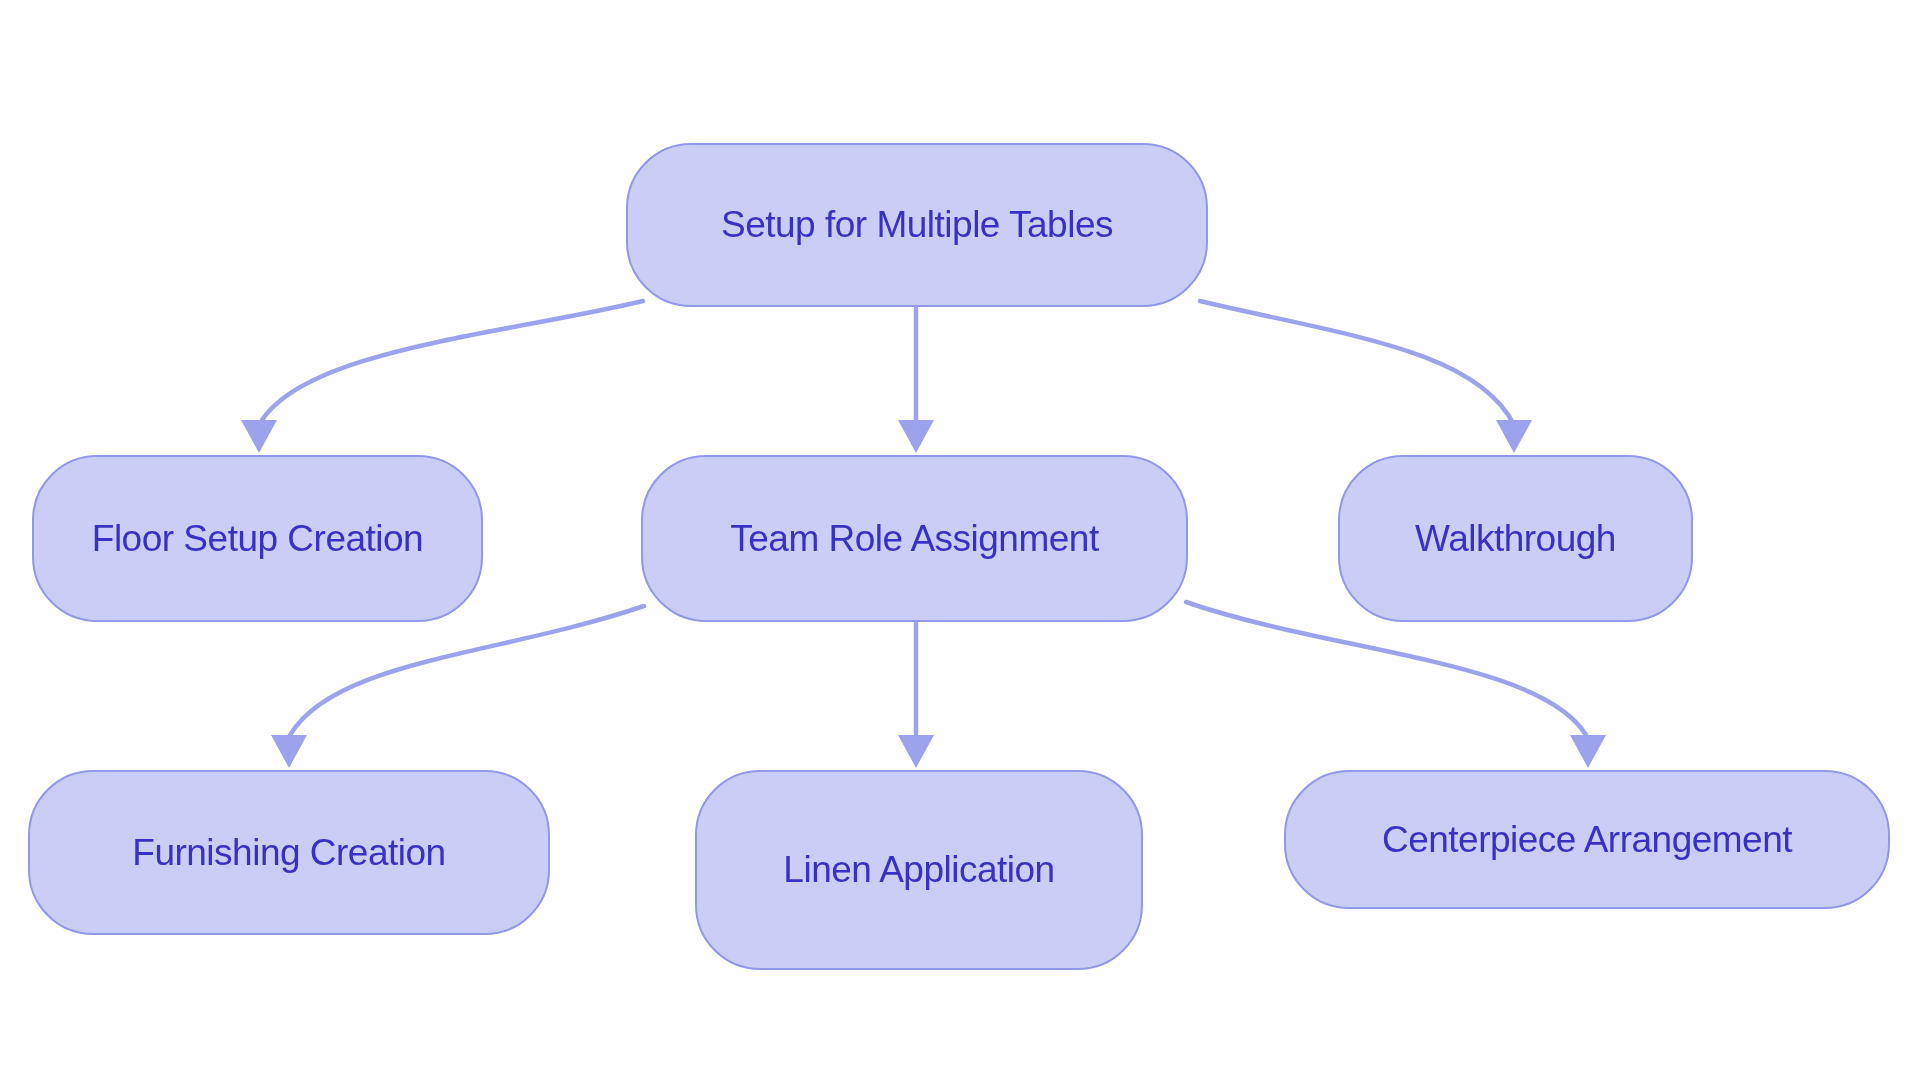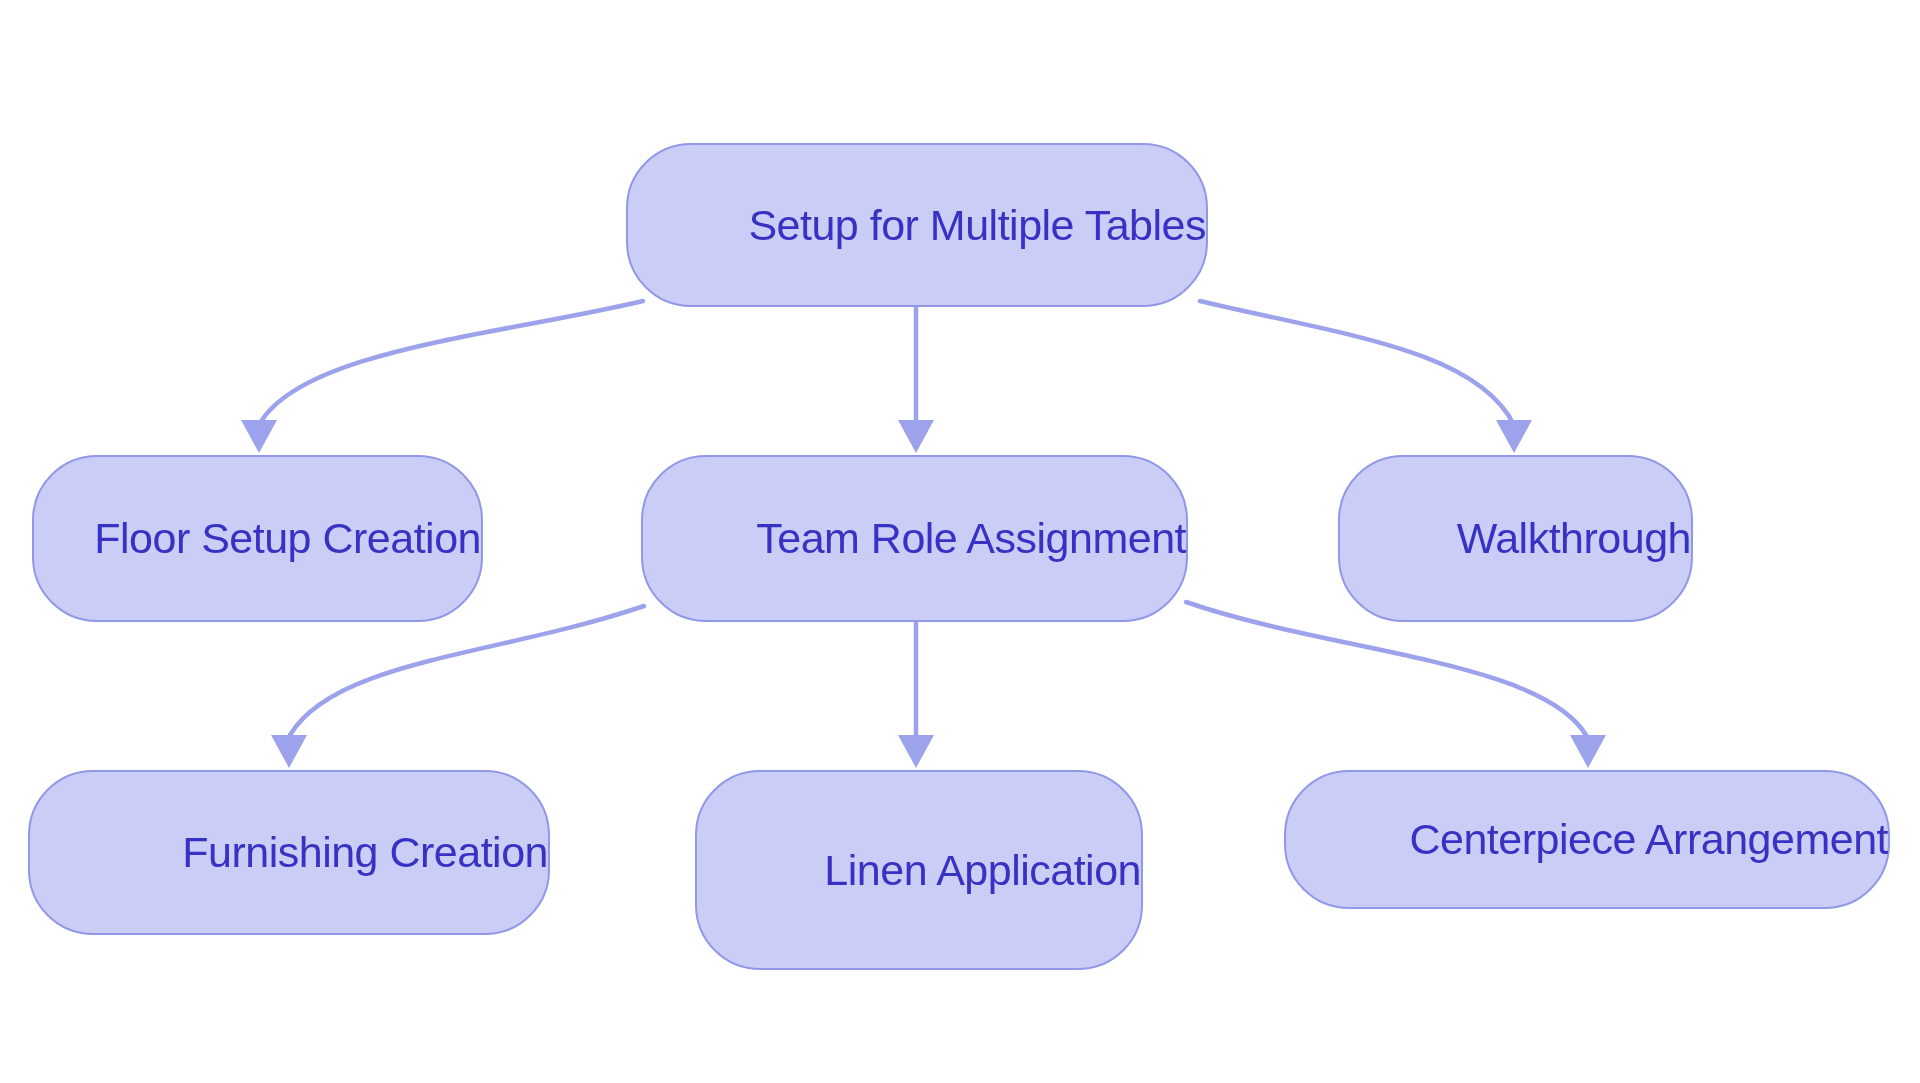--- a/index.html
+++ b/index.html
@@ -32,23 +32,23 @@
     stroke: none;
   }
   .node {
     position: absolute;
     box-sizing: border-box;
     background: var(--node-fill, #cacdf5);
     border: 2.5px solid var(--node-border, #9198e8);
     border-radius: 65px;
     display: flex;
     align-items: center;
-    justify-content: flex-end;
+    justify-content: center;
     color: var(--node-text, #3732c3);
-    font-size: 43px;
+    font-size: 37px;
     letter-spacing: -0.5px;
     white-space: nowrap;
     text-align: center;
   }
   
   .n-setup       { left: 626px;  top: 143px; width: 582px; height: 164px; }
   .n-floor       { left: 32px;   top: 455px; width: 451px; height: 167px; }
   .n-team        { left: 641px;  top: 455px; width: 547px; height: 167px; }
   .n-walkthrough { left: 1338px; top: 455px; width: 355px; height: 167px; }
   .n-furnishing  { left: 28px;   top: 770px; width: 522px; height: 165px; }

